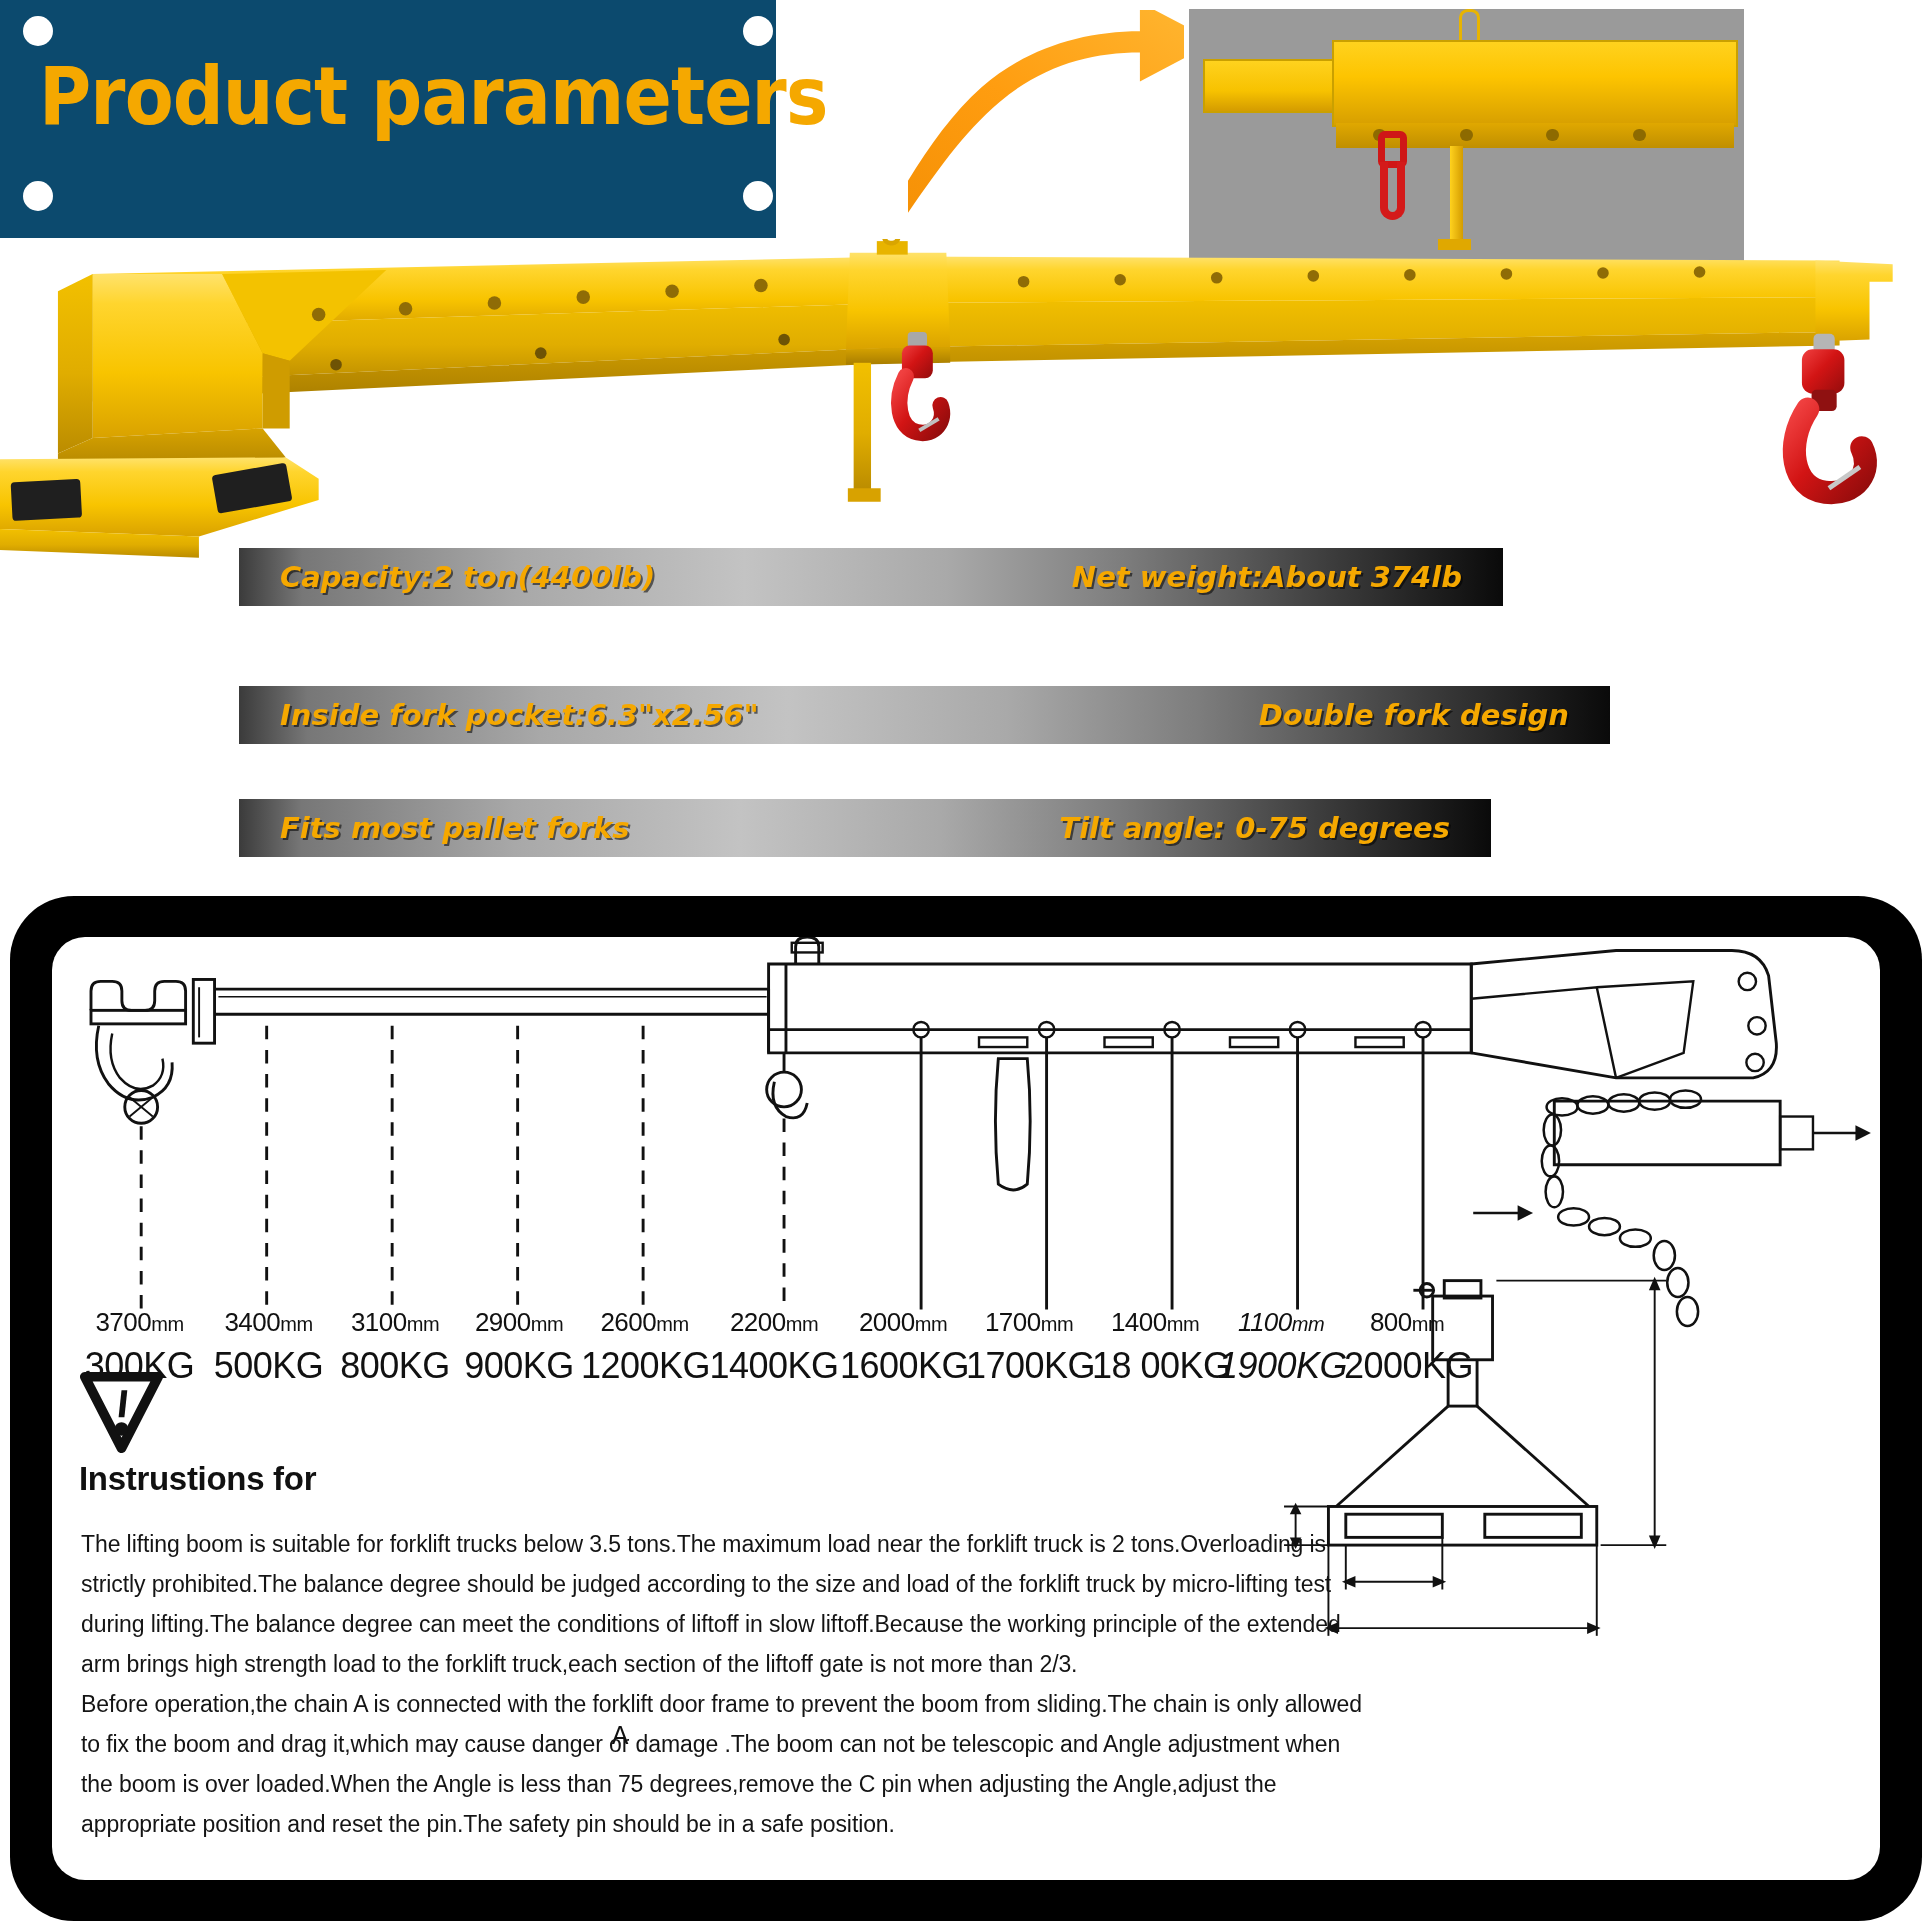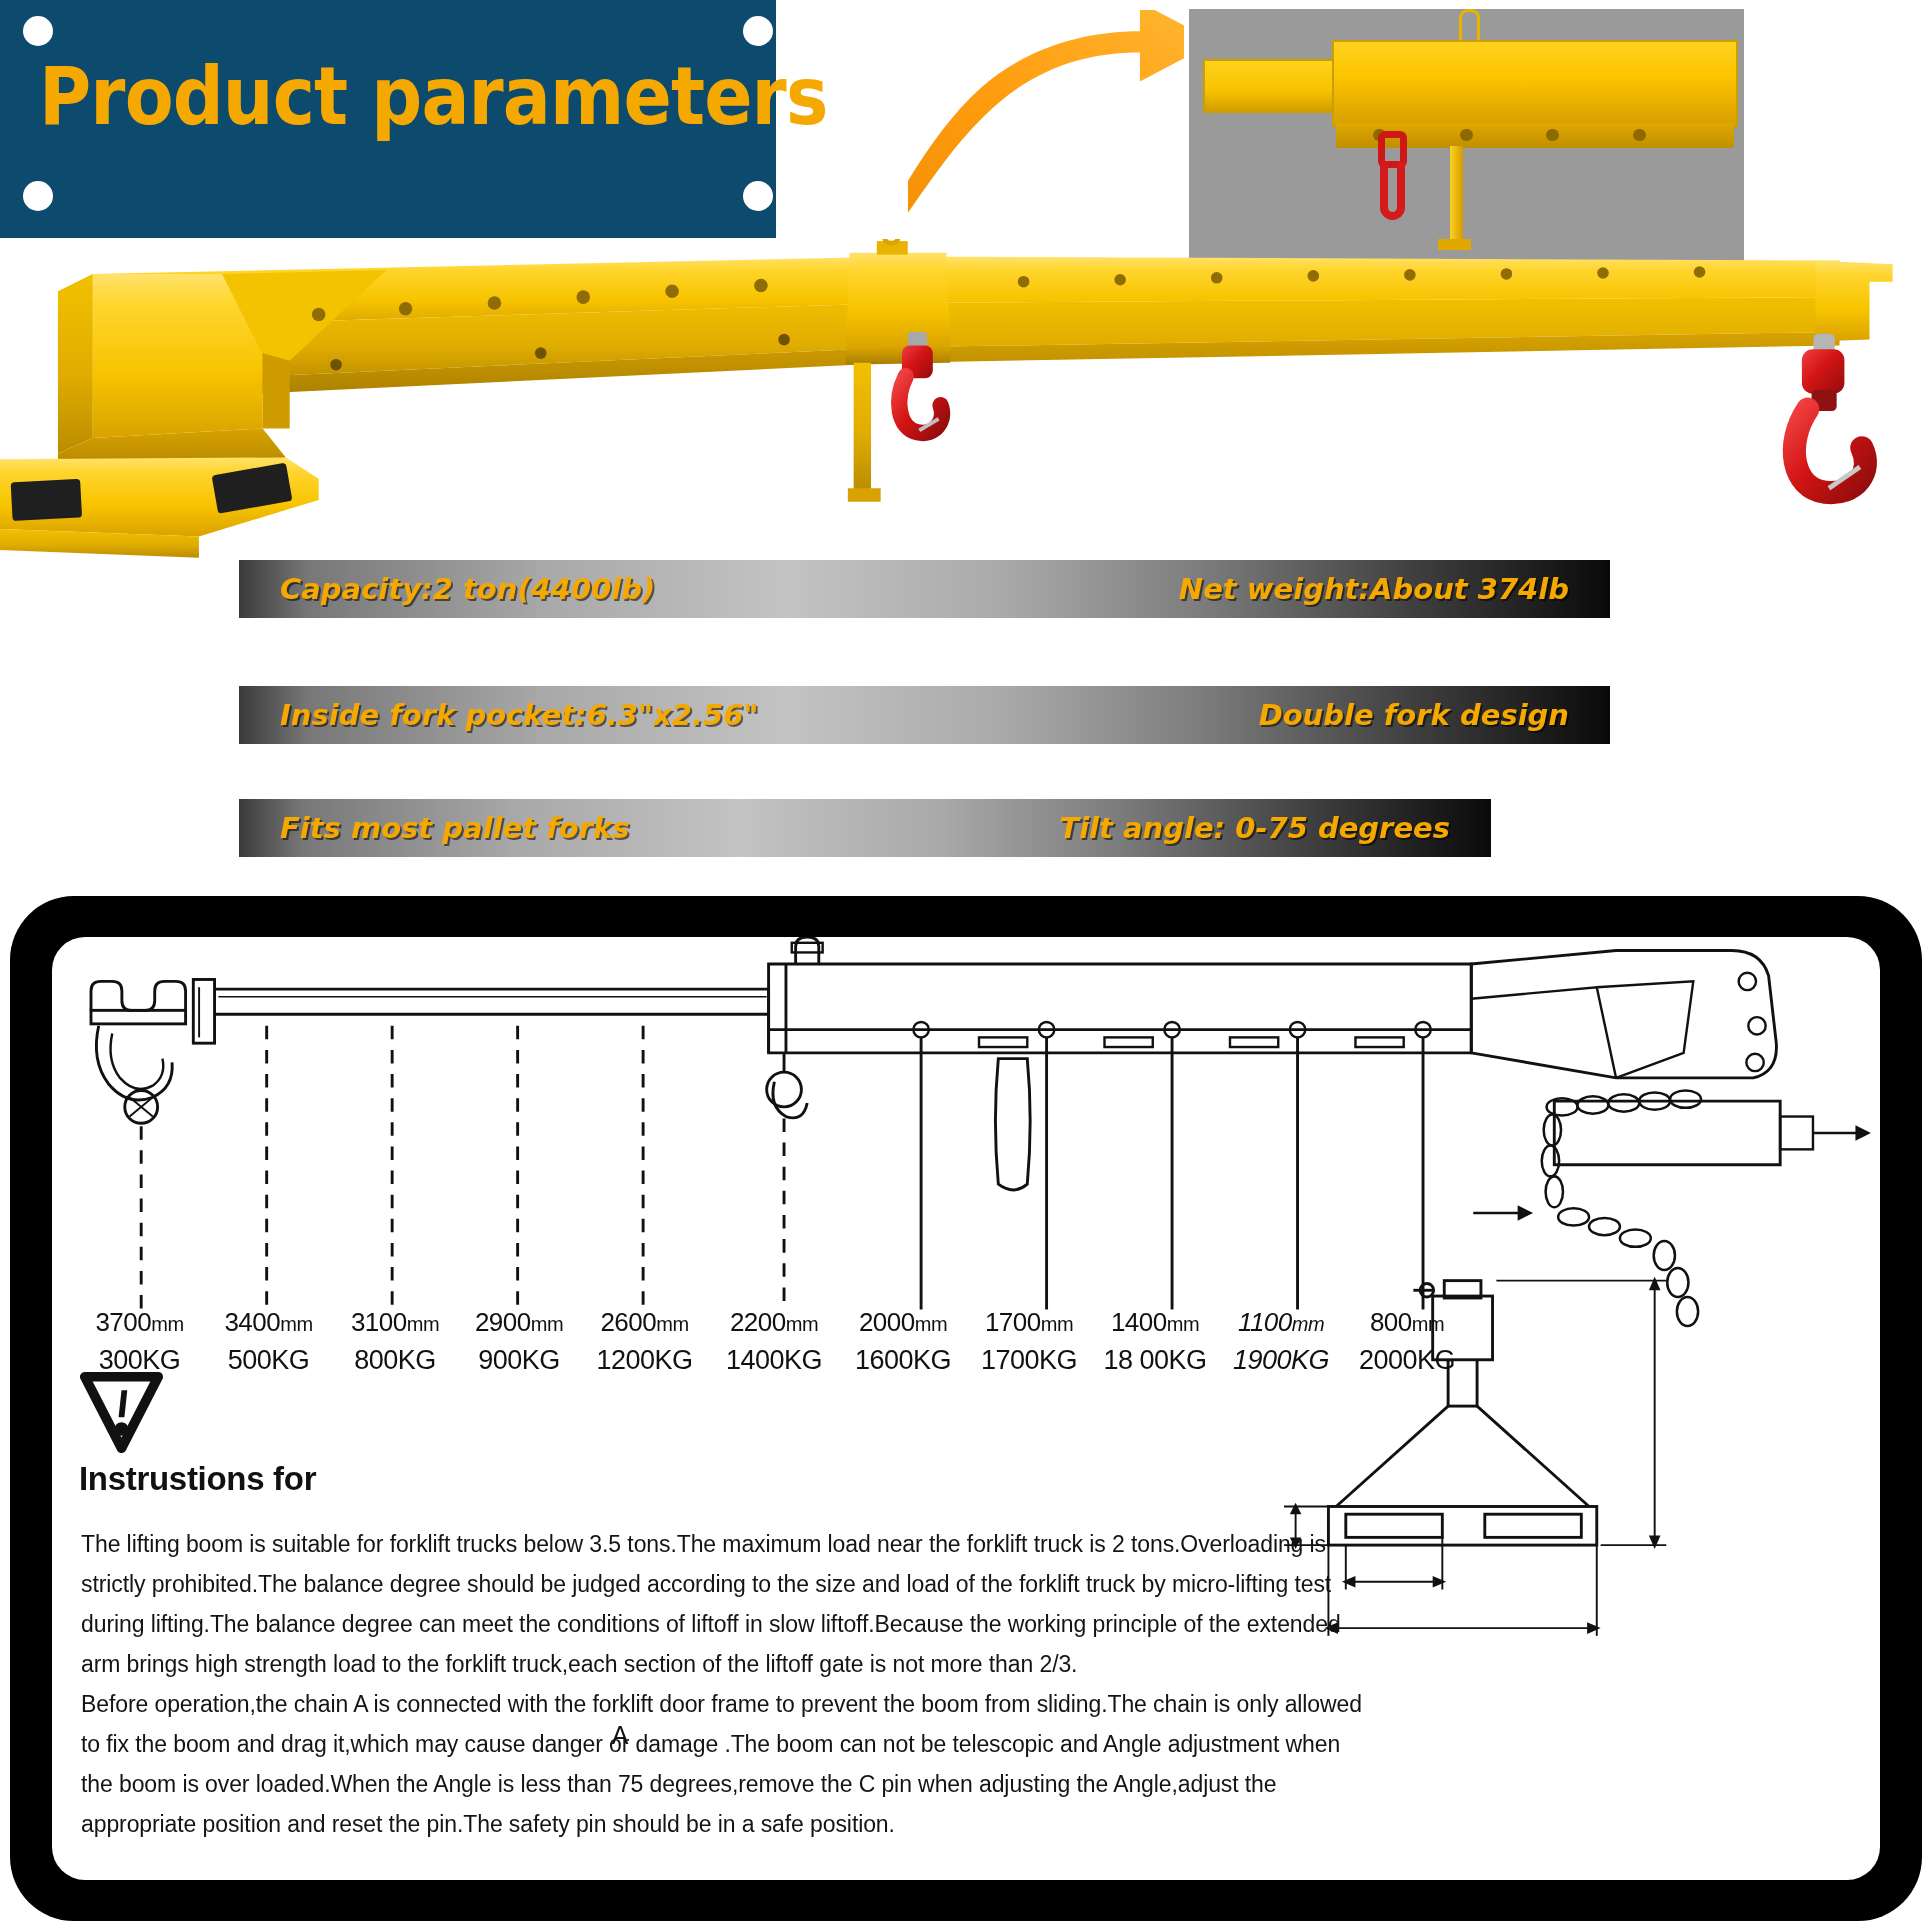--- a/index.html
+++ b/index.html
@@ -151,21 +151,21 @@
     font-weight: 700;
     font-style: italic;
     font-size: 29px;
     color: #f5a800;
     text-shadow: 1.9px 1.9px 0 rgba(0,0,0,0.55);
     white-space: nowrap;
   }
   .spec-bar .lbl.left  { left: 41px; }
   .spec-bar .lbl.right { right: 41px; }
 
-  #bar0 { left: 239px; top: 560px;  width: 1371px; }
+  #bar0 { left: 239px; top: 548px;  width: 1264px; }
   #bar1 { left: 239px; top: 686px;  width: 1371px; }
   #bar2 { left: 239px; top: 799px;  width: 1252px; }
 
   
   .diagram-outer {
     position: absolute;
     left: 9.7px; top: 896px;
     width: 1912px; height: 1025px;
     background: #000000;
     border-radius: 64px;
@@ -199,21 +199,21 @@
     color: #111;
   }
   .dim-len {
     font-size: 26px;
     font-weight: 400;
     letter-spacing: -0.5px;
     white-space: nowrap;
   }
   .dim-len .u { font-size: 20px; }
   .dim-load {
-    font-size: 27px;
+    font-size: 36px;
     font-weight: 400;
     margin-top: 6.8px;
     letter-spacing: -0.5px;
     white-space: nowrap;
   }
 
   
   .warn-icon {
     position: absolute;
     left: 77px; top: 1369px;

